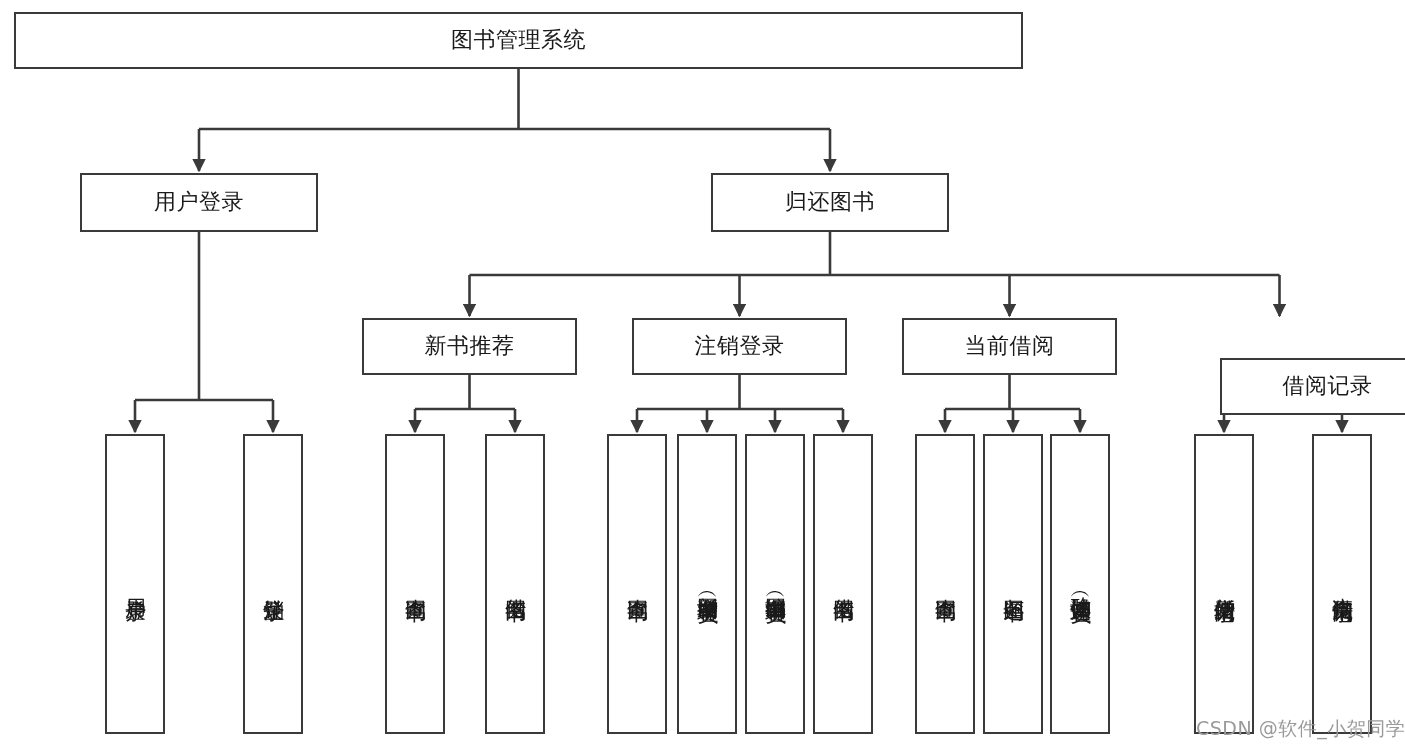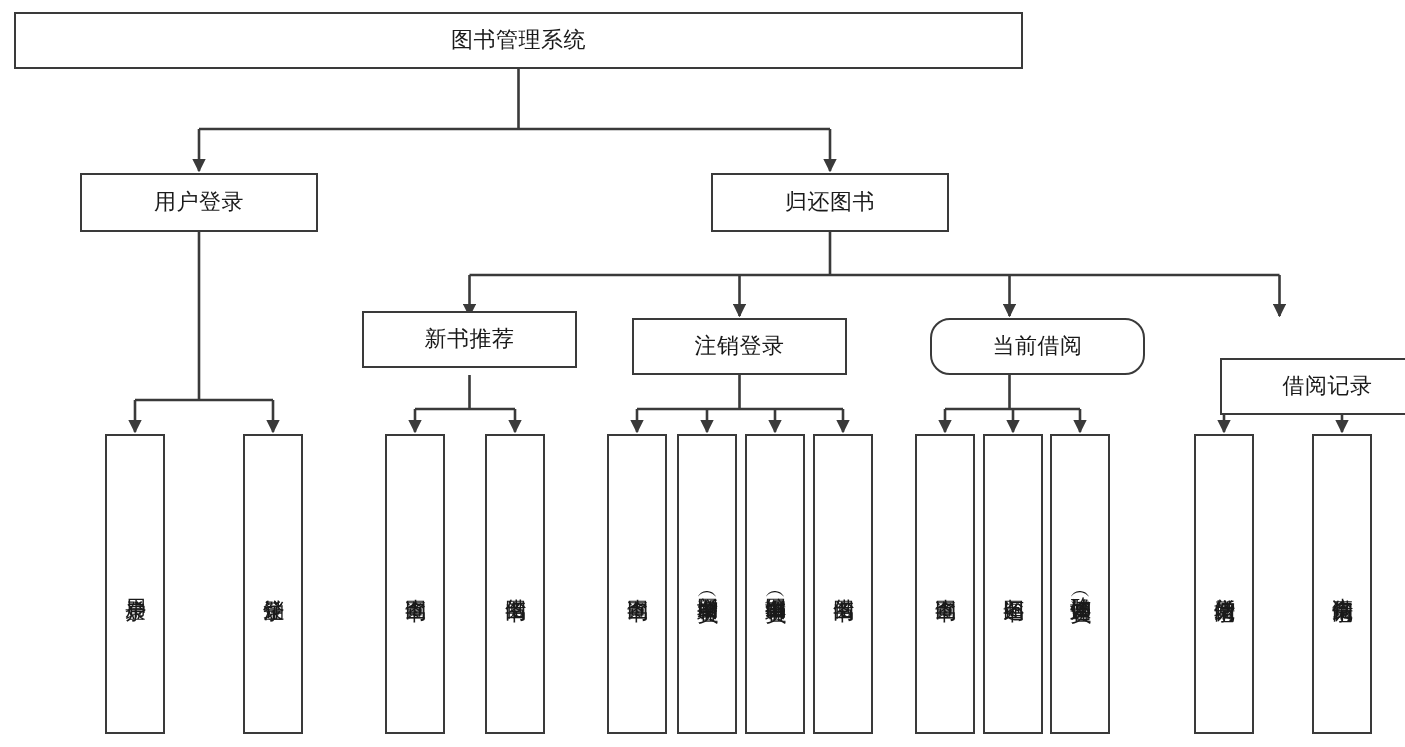--- a/index.html
+++ b/index.html
@@ -108,27 +108,27 @@
   <div id="nodes-layer">
       <div class="node h" style="left: 14px; top: 12px; width: 1009px; height: 57px;">
         <span class="label-h">图书管理系统</span>
       </div>
       <div class="node h" style="left: 80px; top: 173px; width: 238px; height: 59px;">
         <span class="label-h">用户登录</span>
       </div>
       <div class="node h" style="left: 711px; top: 173px; width: 238px; height: 59px;">
         <span class="label-h">归还图书</span>
       </div>
-      <div class="node h" style="left: 362px; top: 311px; width: 215px; height: 57px;">
+      <div class="node h" style="left: 362px; top: 318px; width: 215px; height: 57px;">
         <span class="label-h">新书推荐</span>
       </div>
       <div class="node h" style="left: 632px; top: 318px; width: 215px; height: 57px;">
         <span class="label-h">注销登录</span>
       </div>
-      <div class="node h" style="left: 930px; top: 318px; width: 215px; height: 57px; border-radius: 20px;">
+      <div class="node h" style="left: 902px; top: 318px; width: 215px; height: 57px;">
         <span class="label-h">当前借阅</span>
       </div>
       <div class="node h" style="left: 1220px; top: 318px; width: 215px; height: 57px; margin-top: 40px;">
         <span class="label-h">借阅记录</span>
       </div>
       <div class="node v" style="left: 105px; top: 434px; width: 60px; height: 300px;">
         <span class="label-v">用户登录</span>
       </div>
       <div class="node v" style="left: 243px; top: 434px; width: 60px; height: 300px;">
         <span class="label-v">注销登录</span>
@@ -161,14 +161,15 @@
         <span class="label-v">确认归还（管理员）</span>
       </div>
       <div class="node v" style="left: 1194px; top: 434px; width: 60px; height: 300px;">
         <span class="label-v">新增借阅记录</span>
       </div>
       <div class="node v" style="left: 1312px; top: 434px; width: 60px; height: 300px;">
         <span class="label-v">查询借阅记录</span>
       </div>
     </div>
 
+  <div class="watermark" style="left: 1196px; top: 716px;">CSDN @软件_小贺同学</div>
 
 </div>
 
 </body></html>

